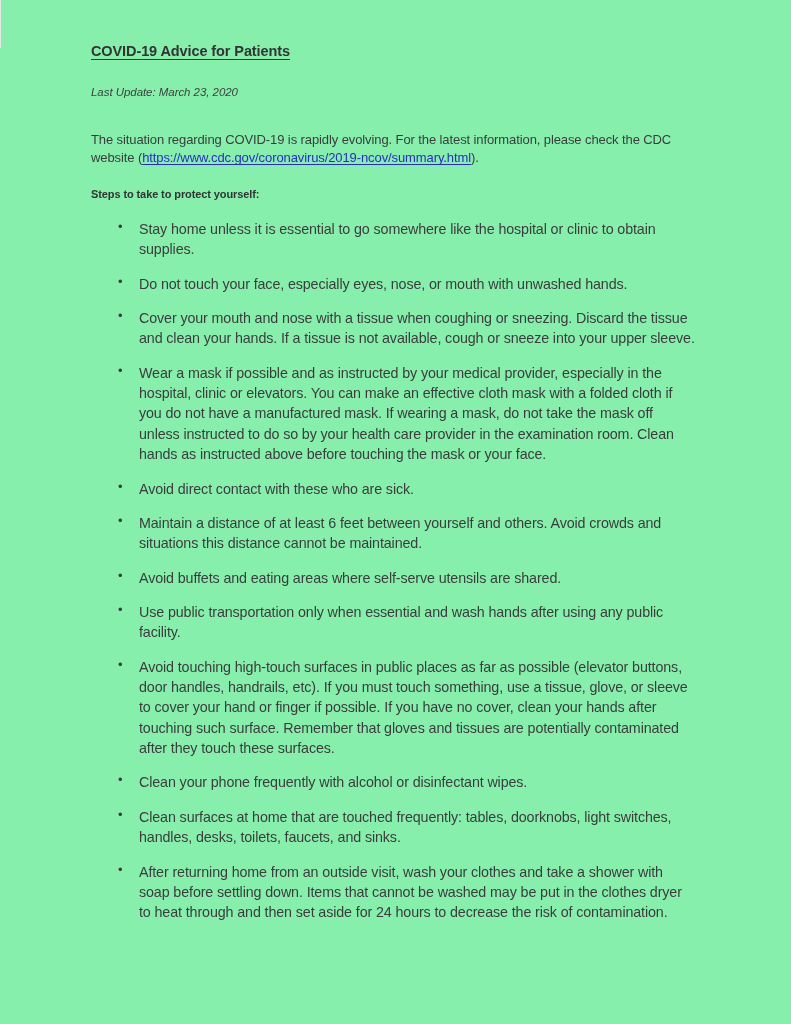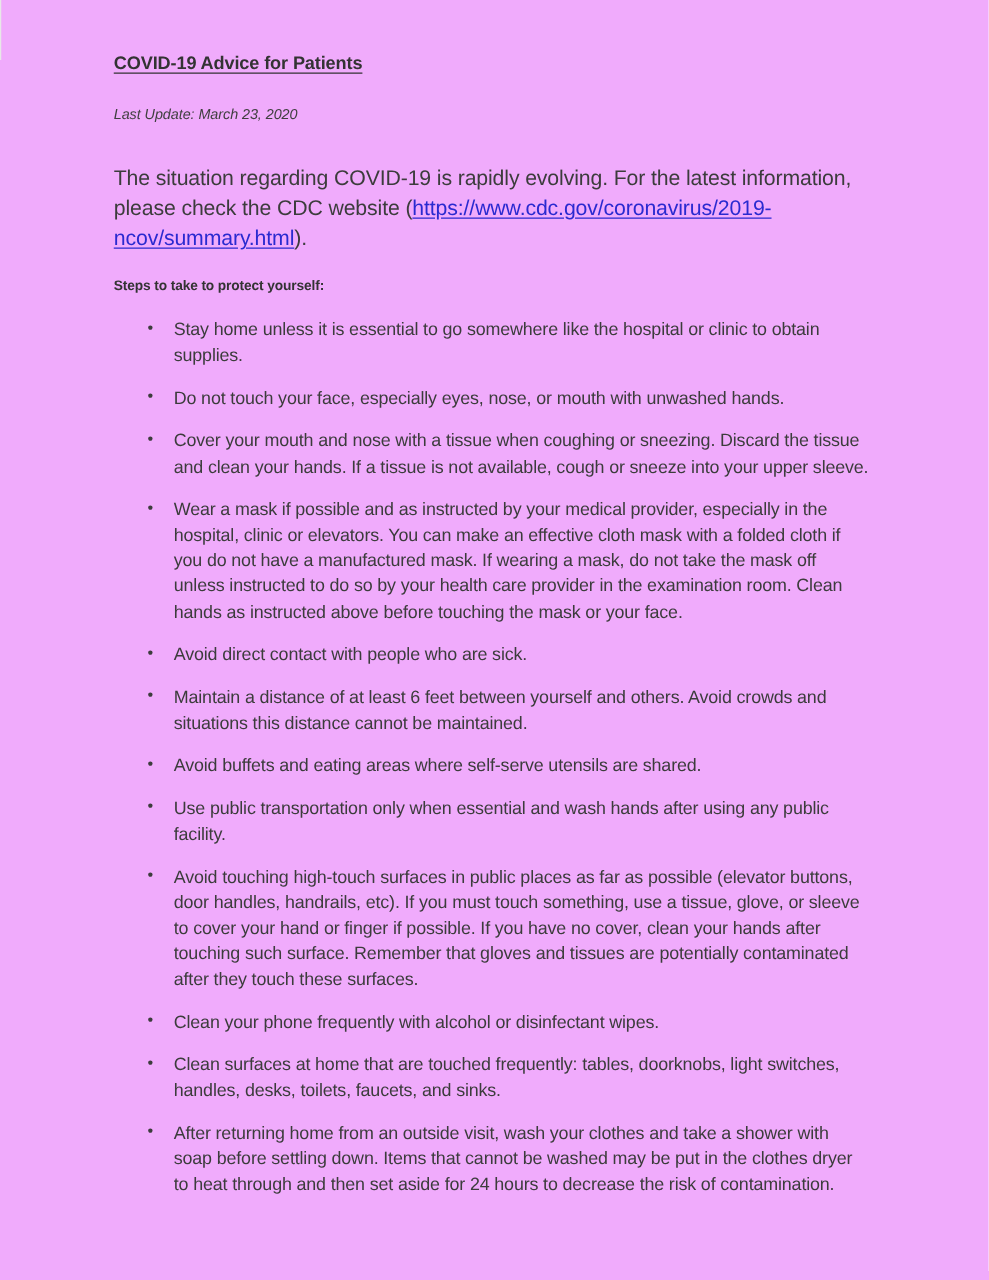--- a/index.html
+++ b/index.html
@@ -8,21 +8,21 @@
     background: #ffffff;
   }
   body {
     font-family: "Liberation Sans", sans-serif;
     color: #3c3c3c;
   }
   .page {
     position: relative;
     width: 791px;
     height: 1024px;
-    background: #f0abfc;
+    background: #86efac;
     box-sizing: border-box;
     overflow: hidden;
   }
   .page-inner {
     position: absolute;
     left: 91px;
     top: 0;
     width: 606px;
   }
   .doc-title {
@@ -38,21 +38,21 @@
   }
   .last-update {
     font-size: 11.5px;
     font-style: italic;
     color: #3f3f3f;
     margin: 0;
     padding-top: 26px;
     letter-spacing: -0.05px;
   }
   .intro {
-    font-size: 17px;
+    font-size: 13px;
     line-height: 1.42;
     margin: 0;
     padding-top: 33px;
     color: #3c3c3c;
     letter-spacing: -0.1px;
   }
   .intro a {
     color: #2a2ad0;
     text-decoration: underline;
     text-underline-offset: 1.5px;
@@ -114,21 +114,21 @@
 
     <p class="intro"><span>The situation regarding COVID-19 is rapidly evolving. For the latest information, please check the CDC website (</span><a href="#">https://www.cdc.gov/coronavirus/2019-ncov/summary.html</a><span>).</span></p>
 
     <p class="section-heading">Steps to take to protect yourself:</p>
 
     <ul class="advice-list">
       <li>Stay home unless it is essential to go somewhere like the hospital or clinic to obtain supplies.</li>
       <li>Do not touch your face, especially eyes, nose, or mouth with unwashed hands.</li>
       <li>Cover your mouth and nose with a tissue when coughing or sneezing. Discard the tissue and clean your hands. If a tissue is not available, cough or sneeze into your upper sleeve.</li>
       <li>Wear a mask if possible and as instructed by your medical provider, especially in the hospital, clinic or elevators. You can make an effective cloth mask with a folded cloth if you do not have a manufactured mask.  If wearing a mask, do not take the mask off unless instructed to do so by your health care provider in the examination room. Clean hands as instructed above before touching the mask or your face.</li>
-      <li>Avoid direct contact with people who are sick.</li>
+      <li>Avoid direct contact with these who are sick.</li>
       <li>Maintain a distance of at least 6 feet between yourself and others. Avoid crowds and situations this distance cannot be maintained.</li>
       <li>Avoid buffets and eating areas where self-serve utensils are shared.</li>
       <li>Use public transportation only when essential and wash hands after using any public facility.</li>
       <li>Avoid touching high-touch surfaces in public places as far as possible (elevator buttons, door handles, handrails, etc). If you must touch something, use a tissue, glove, or sleeve to cover your hand or finger if possible. If you have no cover, clean your hands after touching such surface. Remember that gloves and tissues are potentially contaminated after they touch these surfaces.</li>
       <li>Clean your phone frequently with alcohol or disinfectant wipes.</li>
       <li>Clean surfaces at home that are touched frequently: tables, doorknobs, light switches, handles, desks, toilets, faucets, and sinks.</li>
       <li>After returning home from an outside visit, wash your clothes and take a shower with soap before settling down. Items that cannot be washed may be put in the clothes dryer to heat through and then set aside for 24 hours to decrease the risk of contamination.</li>
     </ul>
 
   </div>

